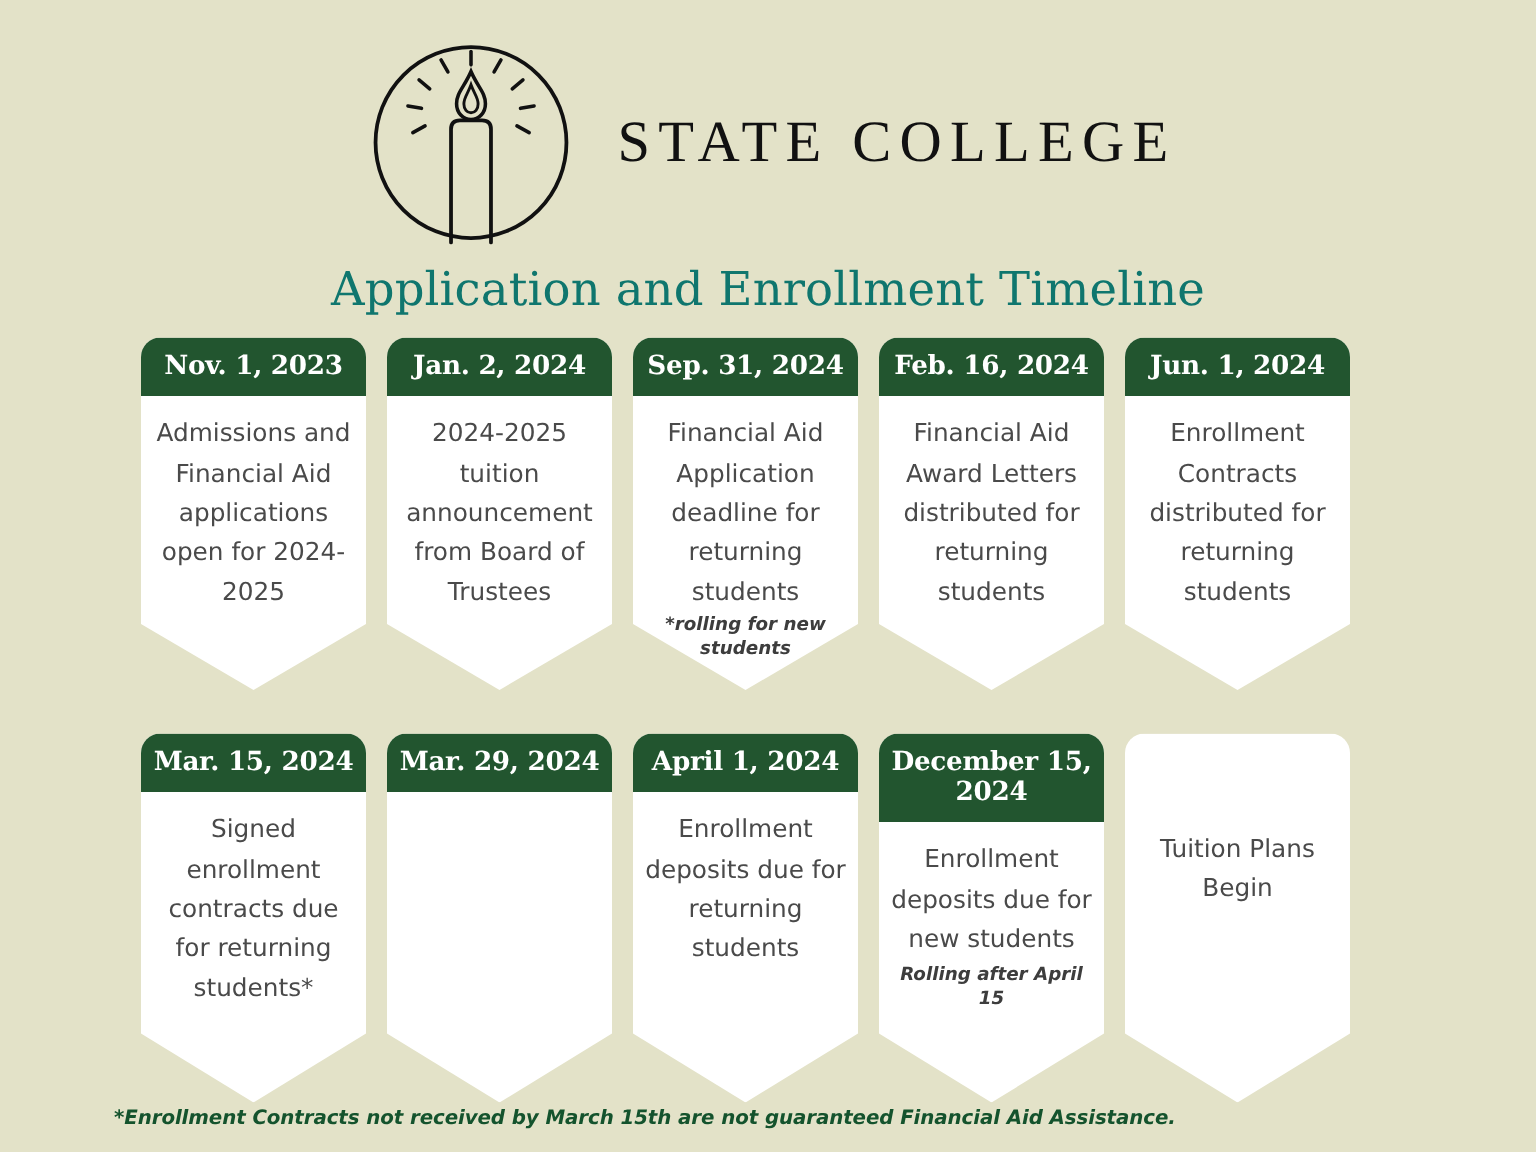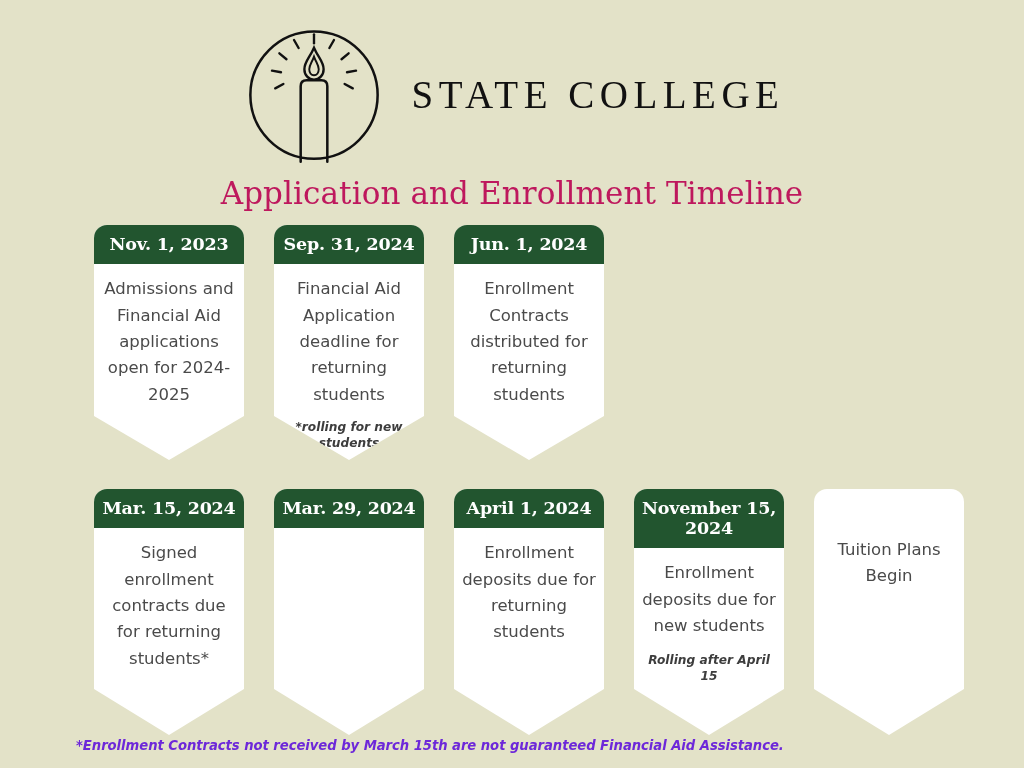--- a/index.html
+++ b/index.html
@@ -56,31 +56,31 @@
   
   .page-title {
     position: absolute;
     top: 175px;
     left: 0;
     width: 1024px;
     text-align: center;
     font-family: "DejaVu Serif", "Liberation Serif", serif;
     font-size: 31px;
     font-weight: 400;
-    color: #be185d;
+    color: #0f766e;
     letter-spacing: 0.1px;
   }
 
   
   .row {
     position: absolute;
     left: 94px;
     width: 868px;
     display: flex;
-    gap: 30px;
+    gap: 14px;
   }
   .row-1 { top: 225px; }
   .row-2 { top: 489px; }
 
   .card {
     position: relative;
     width: 150px;
     flex: 0 0 150px;
     display: flex;
     flex-direction: column;
@@ -118,43 +118,43 @@
     text-align: center;
     color: #4a4a4a;
     font-size: 16.5px;
     line-height: 1.6;
     font-family: "DejaVu Sans", sans-serif;
   }
   .card-body.centered {
     display: flex;
     align-items: flex-start;
     justify-content: flex-start;
-    padding-top: 48px;
+    padding-top: 64px;
   }
   .card-note {
     display: block;
     font-size: 12.2px;
     font-style: italic;
     font-weight: bold;
     color: #3d3d3d;
     line-height: 1.3;
-    margin-top: 12px;
-  }
-  .card-note.spaced { margin-top: 14px; }
+    margin-top: 1px;
+  }
+  .card-note.spaced { margin-top: 3px; }
 
   
   .footnote {
     position: absolute;
     top: 738px;
     left: 76px;
     font-family: "DejaVu Sans", sans-serif;
     font-style: italic;
     font-weight: bold;
     font-size: 13.2px;
-    color: #6d28d9;
+    color: #14532d;
     letter-spacing: -0.05px;
   }
 </style>
 </head>
 <body>
 
 <div class="page">
 
   <div class="brand">
     <svg class="logo-mark" viewBox="0 0 100 100">
@@ -188,29 +188,45 @@
     <div class="card">
       <div class="card-inner">
         <div class="card-date">Nov. 1, 2023</div>
         <div class="card-body">
           <span>Admissions and Financial Aid applications open for 2024-2025</span>
         </div>
       </div>
     </div>
     <div class="card">
       <div class="card-inner">
+        <div class="card-date">Jan. 2, 2024</div>
+        <div class="card-body">
+          <span>2024-2025 tuition announcement from Board of Trustees</span>
+        </div>
+      </div>
+    </div>
+    <div class="card">
+      <div class="card-inner">
         <div class="card-date">Sep. 31, 2024</div>
         <div class="card-body">
           <span>Financial Aid Application deadline for returning students</span>
           <span class="card-note">*rolling for new students</span>
         </div>
       </div>
     </div>
     <div class="card">
       <div class="card-inner">
+        <div class="card-date">Feb. 16, 2024</div>
+        <div class="card-body">
+          <span>Financial Aid Award Letters distributed for returning students</span>
+        </div>
+      </div>
+    </div>
+    <div class="card">
+      <div class="card-inner">
         <div class="card-date">Jun. 1, 2024</div>
         <div class="card-body">
           <span>Enrollment Contracts distributed for returning students</span>
         </div>
       </div>
     </div>
   </div>
 
   <div class="row row-2">
     <div class="card">
@@ -229,21 +245,21 @@
     <div class="card">
       <div class="card-inner">
         <div class="card-date">April 1, 2024</div>
         <div class="card-body">
           <span>Enrollment deposits due for returning students</span>
         </div>
       </div>
     </div>
     <div class="card">
       <div class="card-inner">
-        <div class="card-date">November 15, 2024</div>
+        <div class="card-date">December 15, 2024</div>
         <div class="card-body">
           <span>Enrollment deposits due for new students</span>
           <span class="card-note spaced">Rolling after April 15</span>
         </div>
       </div>
     </div>
     <div class="card">
       <div class="card-inner">
         <div class="card-body centered">
           <span>Tuition Plans Begin</span>

